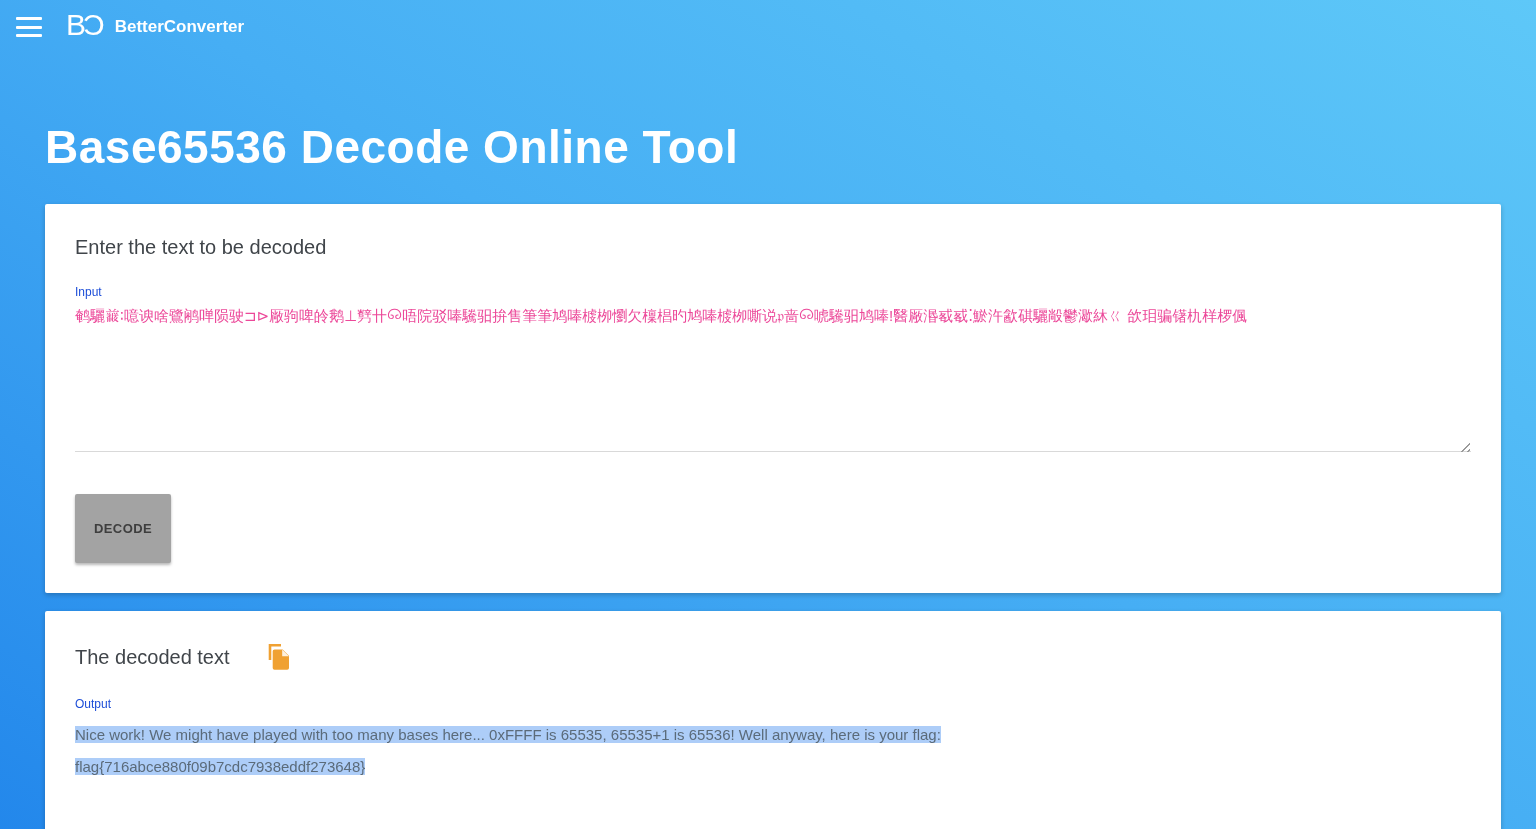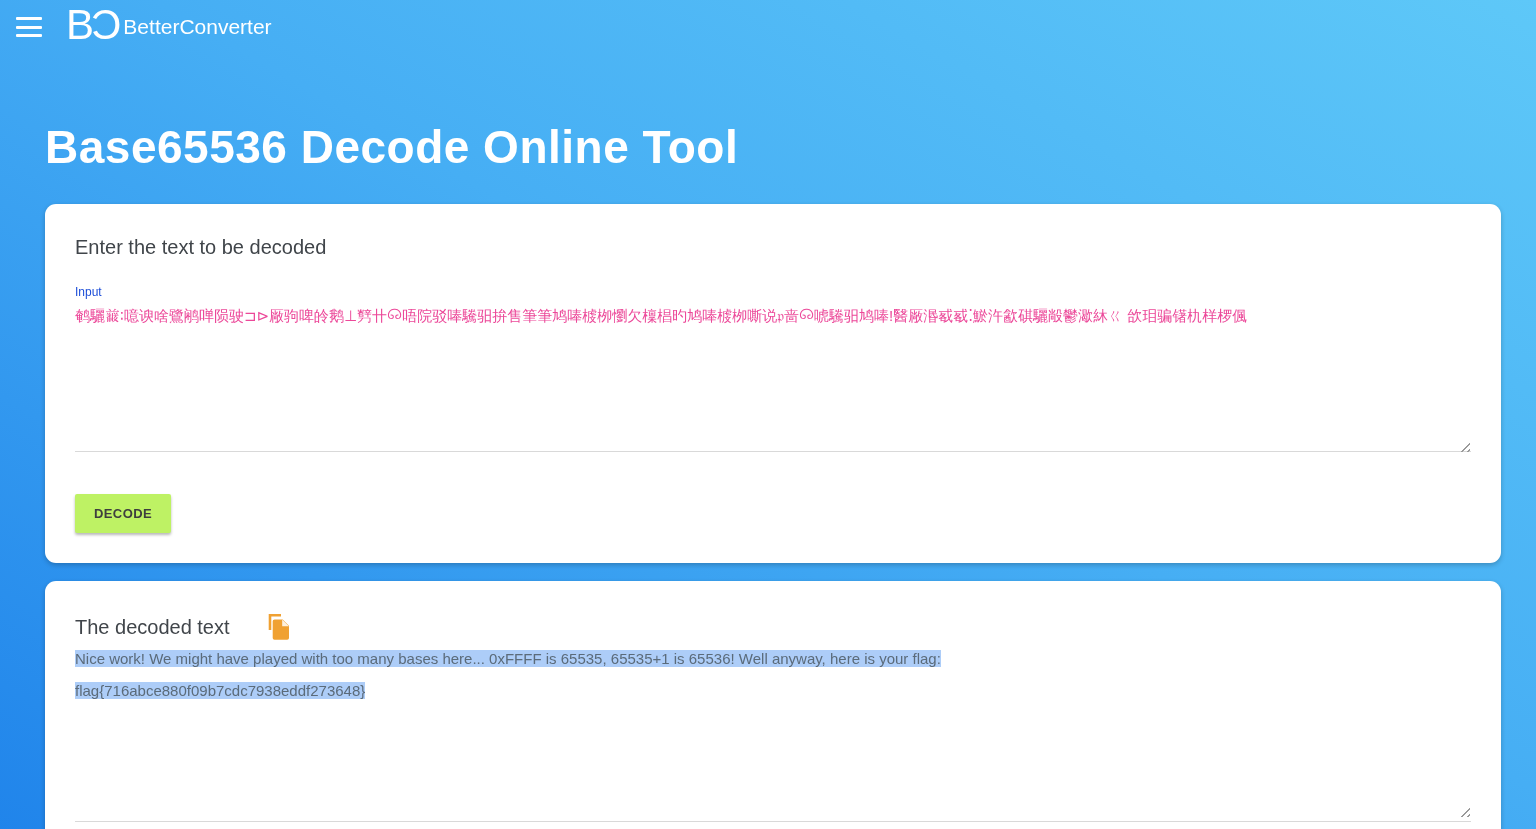--- a/index.html
+++ b/index.html
@@ -9,29 +9,29 @@
     font-family: "Liberation Sans", "DejaVu Sans", sans-serif;
     background: linear-gradient(to bottom left, #5ec8f8 0%, #46aef4 45%, #1e82ea 100%);
     padding-bottom: 27px;
   }
 
   
   .app-header { display: flex; align-items: center; height: 52px; padding-left: 16px; }
   .hamburger { width: 26px; height: 20px; display: flex; flex-direction: column; justify-content: space-between; cursor: pointer; margin-top: 2px; }
   .hamburger span { display: block; height: 3px; width: 100%; background: #ffffff; border-radius: 1px; }
   .brand { display: flex; align-items: center; margin-left: 24px; }
-  .brand-logo { color: #ffffff; font-size: 42px; font-weight: 200; letter-spacing: -3px; line-height: 1; margin-top: -2px; }
-  .brand-name { color: #ffffff; font-size: 21px; font-weight: 400; margin-left: 5px; margin-top: 2px; }
+  .brand-logo { color: #ffffff; font-size: 30px; font-weight: 200; letter-spacing: -3px; line-height: 1; margin-top: -2px; }
+  .brand-name { color: #ffffff; font-size: 17px; font-weight: 700; margin-left: 13px; margin-top: 2px; }
 
   
   .page-title { color: #ffffff; font-size: 46px; font-weight: 700; margin: 68px 35px 30px 45px; letter-spacing: 0.5px; }
 
   
   .card {
-    background: #ffffff; border-radius: 11px;
+    background: #ffffff; border-radius: 2px;
     box-shadow: 0 2px 5px rgba(0,0,0,0.22);
     margin: 0 35px 0 45px; padding: 32px 30px 30px 30px;
   }
   .card + .card { margin-top: 18px; }
   .card-heading { font-size: 20px; font-weight: 400; color: #40454a; }
   .card-heading-row { display: flex; align-items: center; }
   .field-label { display: block; font-size: 12px; color: #1d4ed8; margin: 26px 0 6px 0; }
 
   
   .textarea-wrap { position: relative; }
@@ -42,22 +42,22 @@
     font-family: "Liberation Sans", "DejaVu Sans", sans-serif;
     font-size: 15px; line-height: 22px; padding: 0; overflow: hidden;
   }
   .resize-handle {
     position: absolute; right: 1px; bottom: 4px; width: 13px; height: 13px;
     clip-path: polygon(100% 0, 100% 100%, 0 100%);
     background: repeating-linear-gradient(135deg, #9a9a9a 0 1px, transparent 1px 4px);
     cursor: nwse-resize;
   }
   .decode-btn {
-    margin-top: 38px; background: #bef264; color: #3e3e3e;
-    border: none; border-radius: 2px; padding: 12px 19px;
+    margin-top: 38px; background: #a3a3a3; color: #3e3e3e;
+    border: none; border-radius: 2px; padding: 27px 19px;
     font-family: "Liberation Sans", "DejaVu Sans", sans-serif;
     font-size: 13px; font-weight: 700; letter-spacing: 0.4px;
     box-shadow: 0 2px 3px rgba(0,0,0,0.28); cursor: pointer;
   }
 
   
   .copy-btn { margin-left: 36px; background: none; border: none; cursor: pointer; padding: 0; line-height: 0; }
   .output-box {
     position: relative; min-height: 181px;
     border-bottom: 1px solid #d9d9d9;
@@ -98,20 +98,21 @@
     <div class="card-heading-row">
       <h2 class="card-heading">The decoded text</h2>
       <button class="copy-btn">
         <svg width="26" height="28" viewBox="0 0 26 28">
           <path d="M4 17 V2.2 H15" fill="none" stroke="#f0a132" stroke-width="2.6"></path>
           <path d="M8.5 6.5 h8.2 l6.3 6.3 v12.2 a1.8 1.8 0 0 1 -1.8 1.8 h-12.7 a1.8 1.8 0 0 1 -1.8 -1.8 v-16.7 a1.8 1.8 0 0 1 1.8 -1.8 z" fill="#f0a132"></path>
           <path d="M16.2 6.5 v6.8 h6.8 z" fill="#ffffff" opacity="0.85"></path>
         </svg>
       </button>
     </div>
+    <label class="field-label">Output</label>
     <div class="output-box">
       <div><span class="hl">Nice work! We might have played with too many bases here... 0xFFFF is 65535, 65535+1 is 65536! Well anyway, here is your flag:</span></div>
       <div><span class="hl">flag{716abce880f09b7cdc7938eddf273648}</span></div>
       <div class="resize-handle"></div>
     </div>
   </section>
 
 </main>
 
 </body></html>

